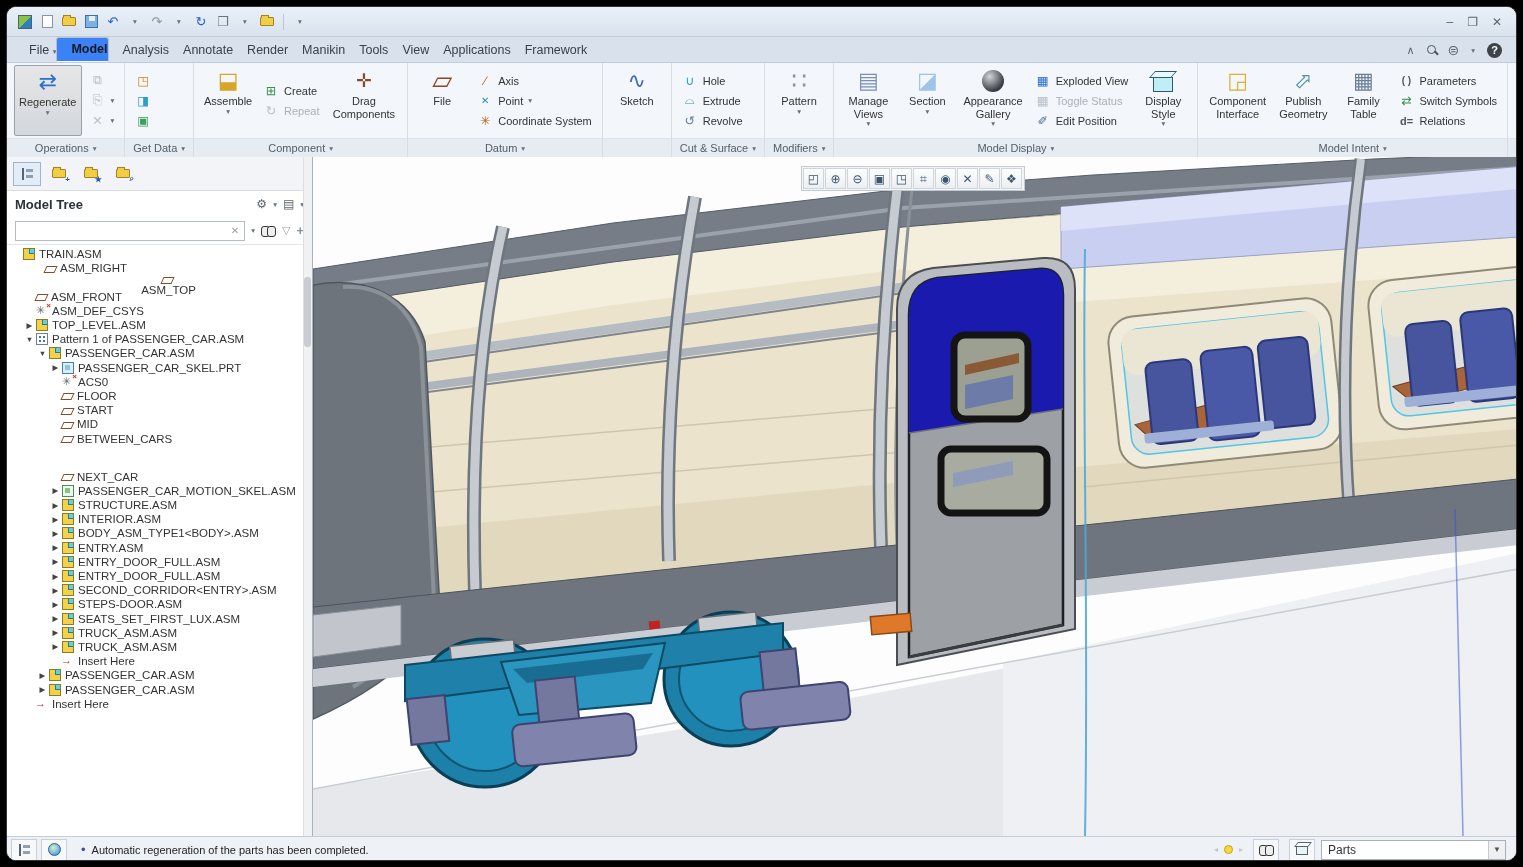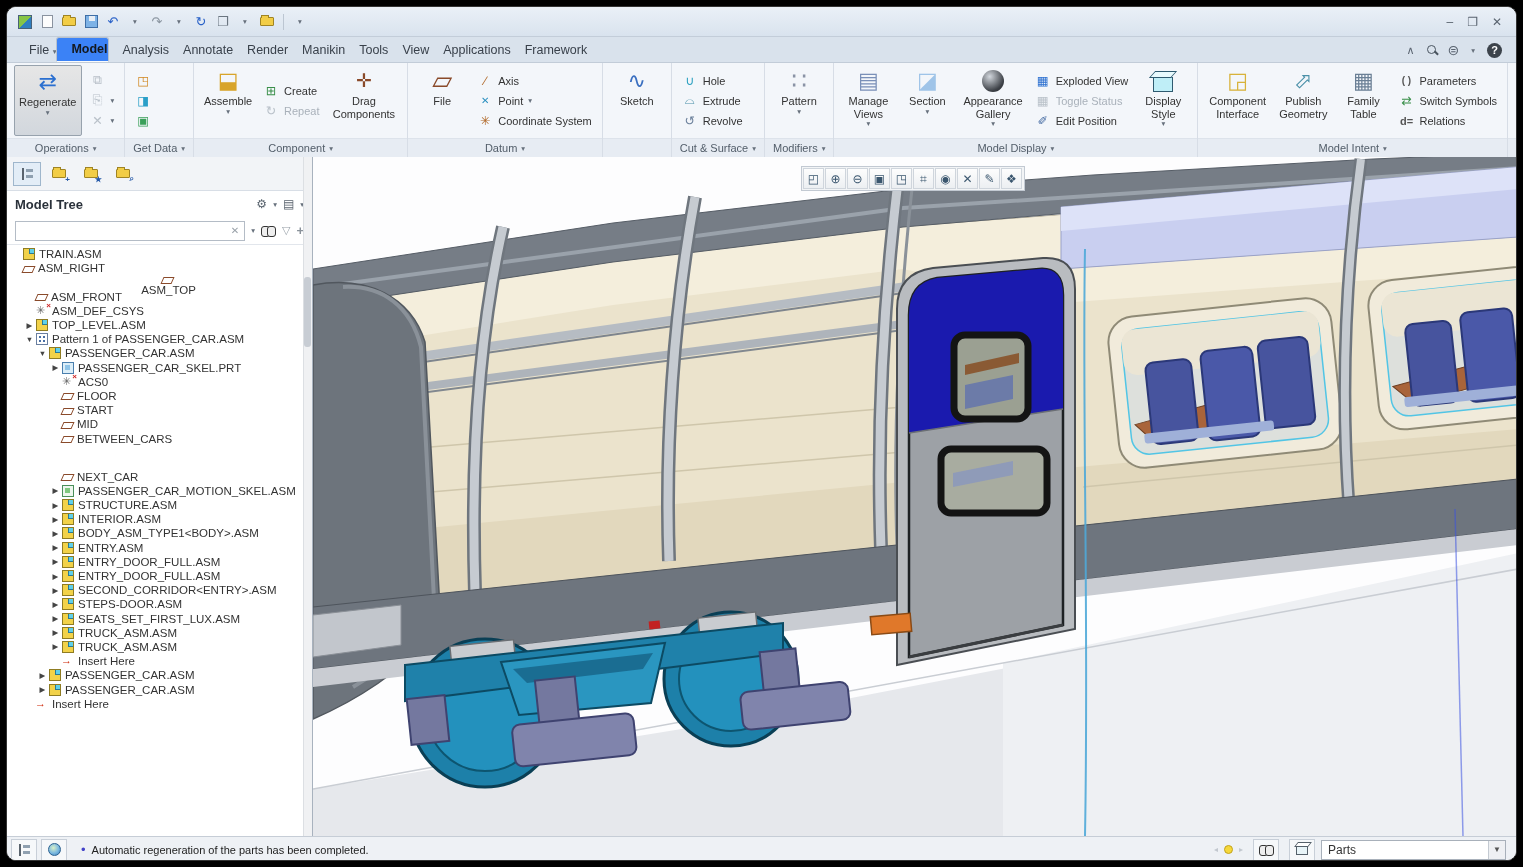--- a/index.html
+++ b/index.html
@@ -460,21 +460,21 @@
         <span style="color:#8a929a;font-size:13px;font-weight:bold;">+</span>
       </div>
       <div id="tree-scroll">
 
           <div class="tree-row" style="padding-left: 4px;">
             <span class="tw"></span>
             <span class="ti ti-asm"></span>
             <span class="tl">TRAIN.ASM</span>
           </div>
 
-          <div class="tree-row" style="padding-left: 4px;">
+          <div class="tree-row" style="padding-left: 26px;">
             <span class="tw"></span>
             <span class="ti ti-plane"></span>
             <span class="tl">ASM_RIGHT</span>
           </div>
 
           <div class="tree-row" style="padding-left: 17px; flex-direction: column;">
             <span class="tw"></span>
             <span class="ti ti-plane"></span>
             <span class="tl">ASM_TOP</span>
           </div>

